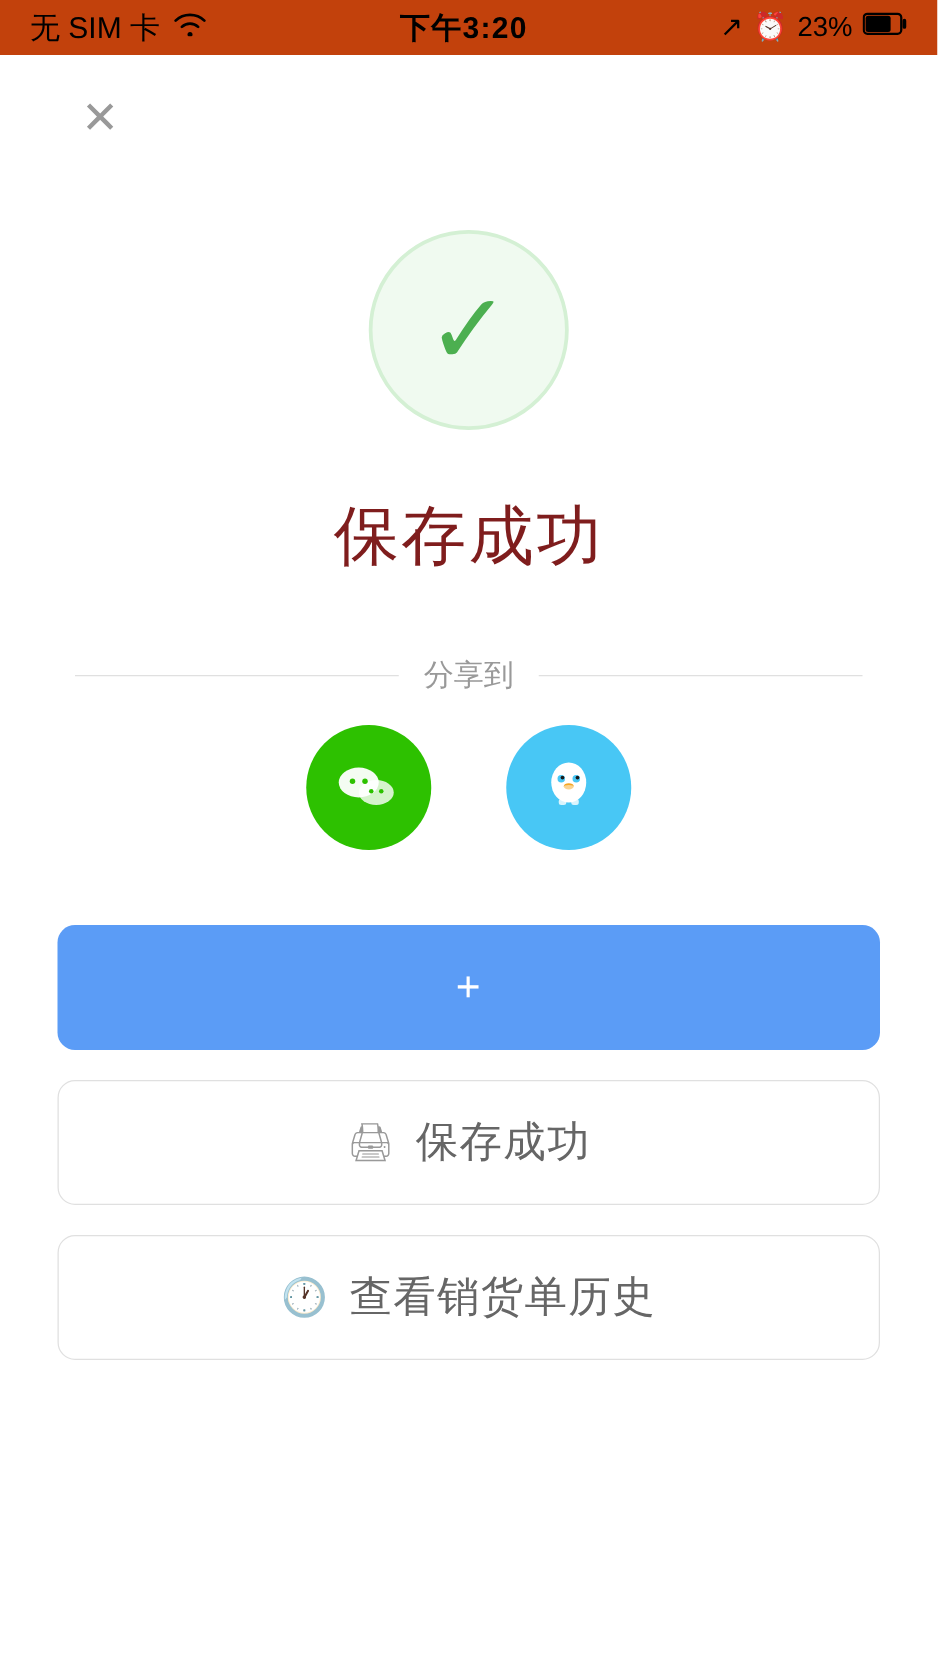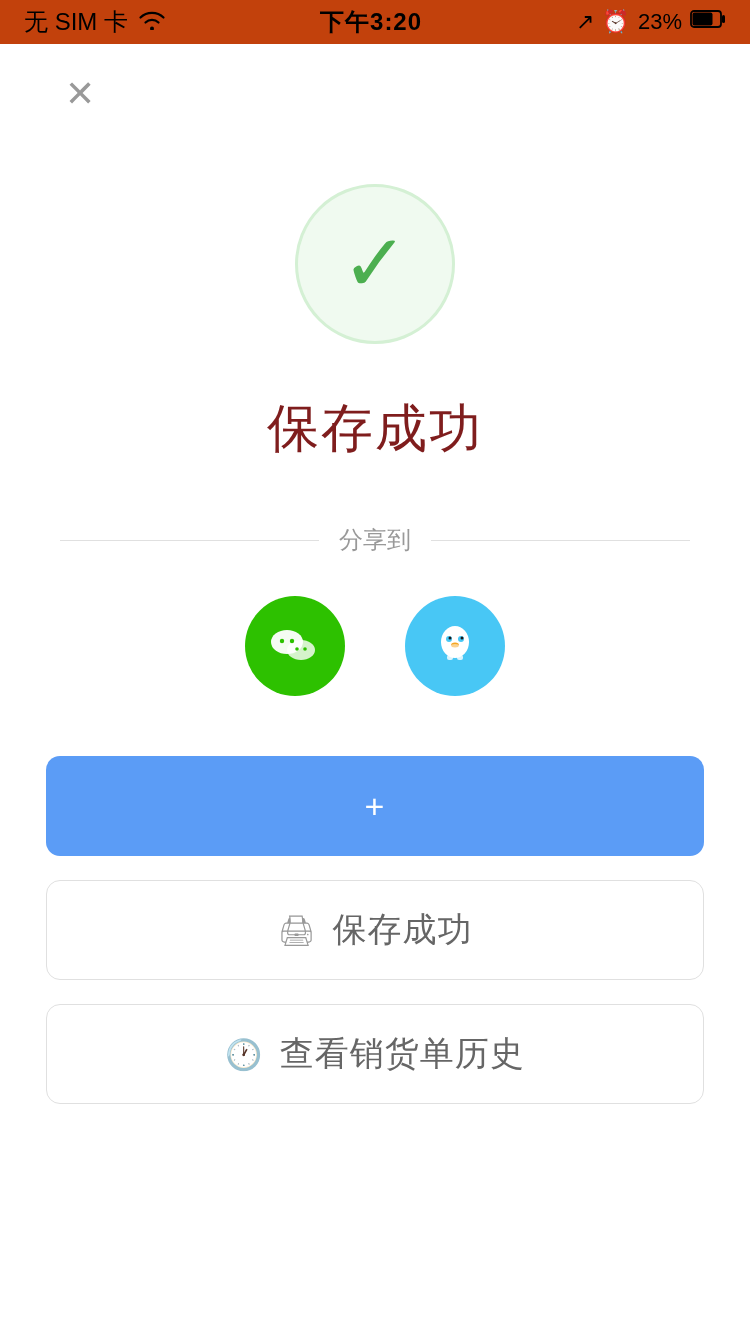--- a/index.html
+++ b/index.html
@@ -111,21 +111,21 @@
       display: flex;
       flex-direction: column;
       align-items: center;
       margin-bottom: 60px;
     }
     .share-divider {
       width: 100%;
       display: flex;
       align-items: center;
       padding: 0 60px;
-      margin-bottom: 40px;
+      margin-bottom: 24px;
     }
     .share-divider .line {
       flex: 1;
       height: 1px;
       background: #e0e0e0;
     }
     .share-divider .share-text {
       font-size: 24px;
       color: #999;
       padding: 0 20px;

